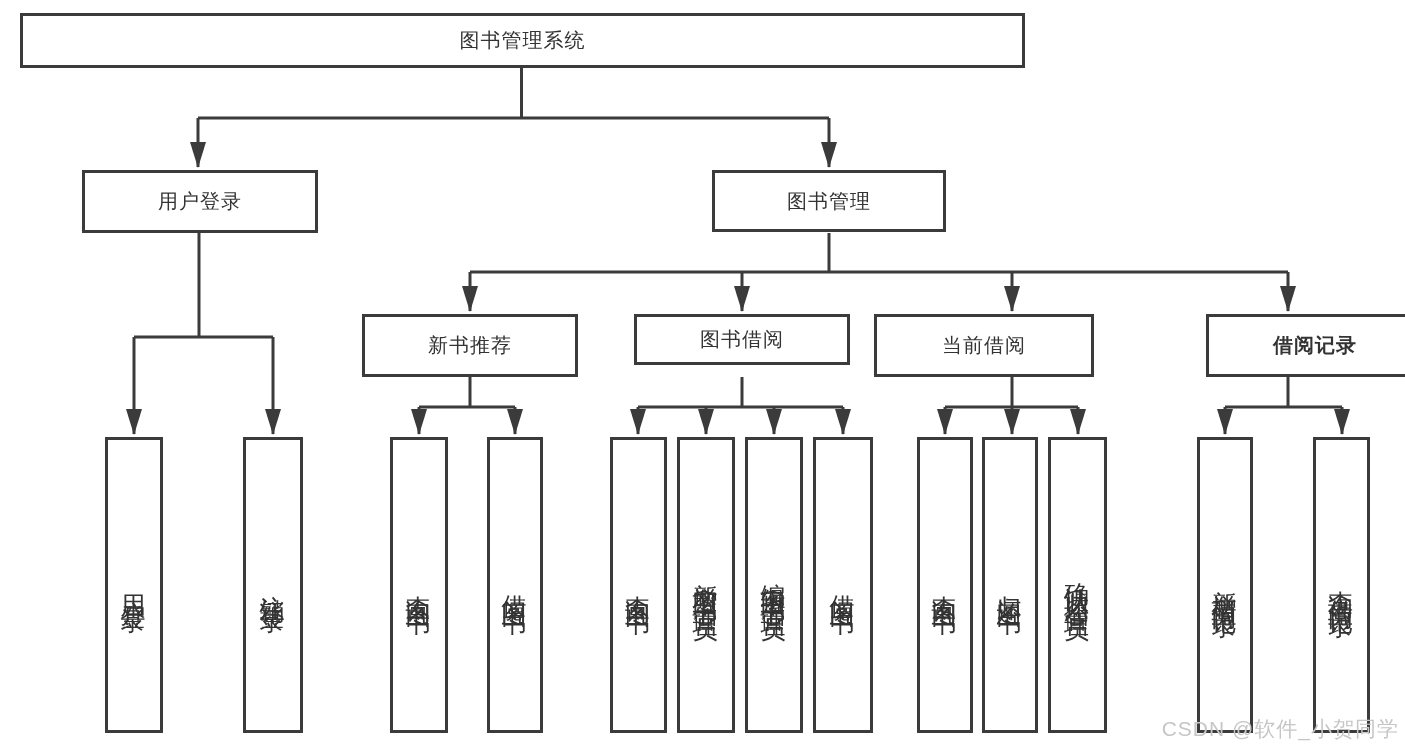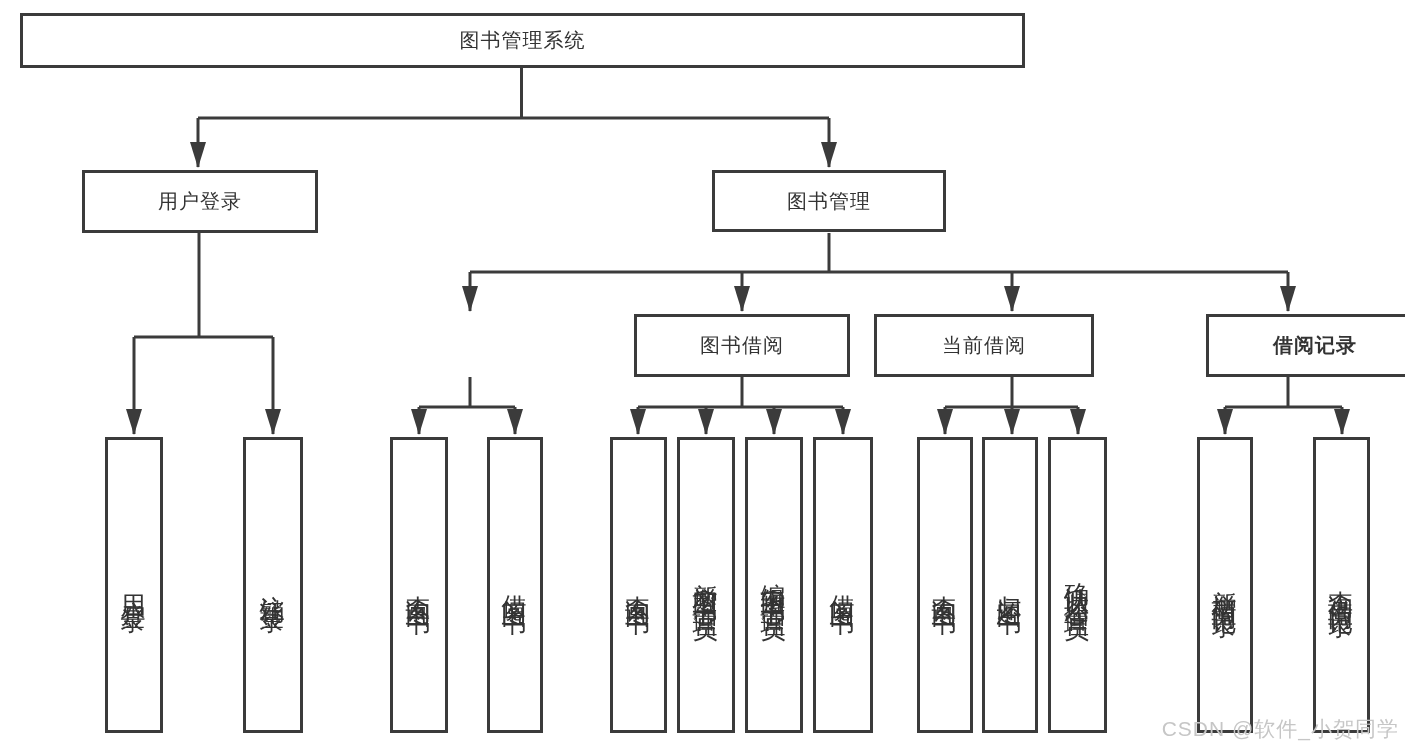--- a/index.html
+++ b/index.html
@@ -104,21 +104,24 @@
     <span>图书管理系统</span>
   </div>
 
   <div class="node node-h" style="left:82px;top:170px;width:236px;height:63px;">
     <span>用户登录</span>
   </div>
   <div class="node node-h" style="left:712px;top:170px;width:234px;height:62px;">
     <span>图书管理</span>
   </div>
 
-  <div class="node node-h" style="left:634px;top:314px;width:216px;height:63px;">
+  <div class="node node-h" style="left:362px;top:314px;width:216px;height:63px;">
+    <span>新书推荐</span>
+  </div>
+  <div class="node node-h" style="left:634px;top:314px;width:216px;height:51px;">
     <span>图书借阅</span>
   </div>
   <div class="node node-h" style="left:874px;top:314px;width:220px;height:63px;">
     <span>当前借阅</span>
   </div>
   <div class="node node-h" style="left:1206px;top:314px;width:218px;height:63px;font-weight:bold;">
     <span>借阅记录</span>
   </div>
 
   <div class="node node-v" style="left:105px;top:437px;width:58px;height:296px;">

